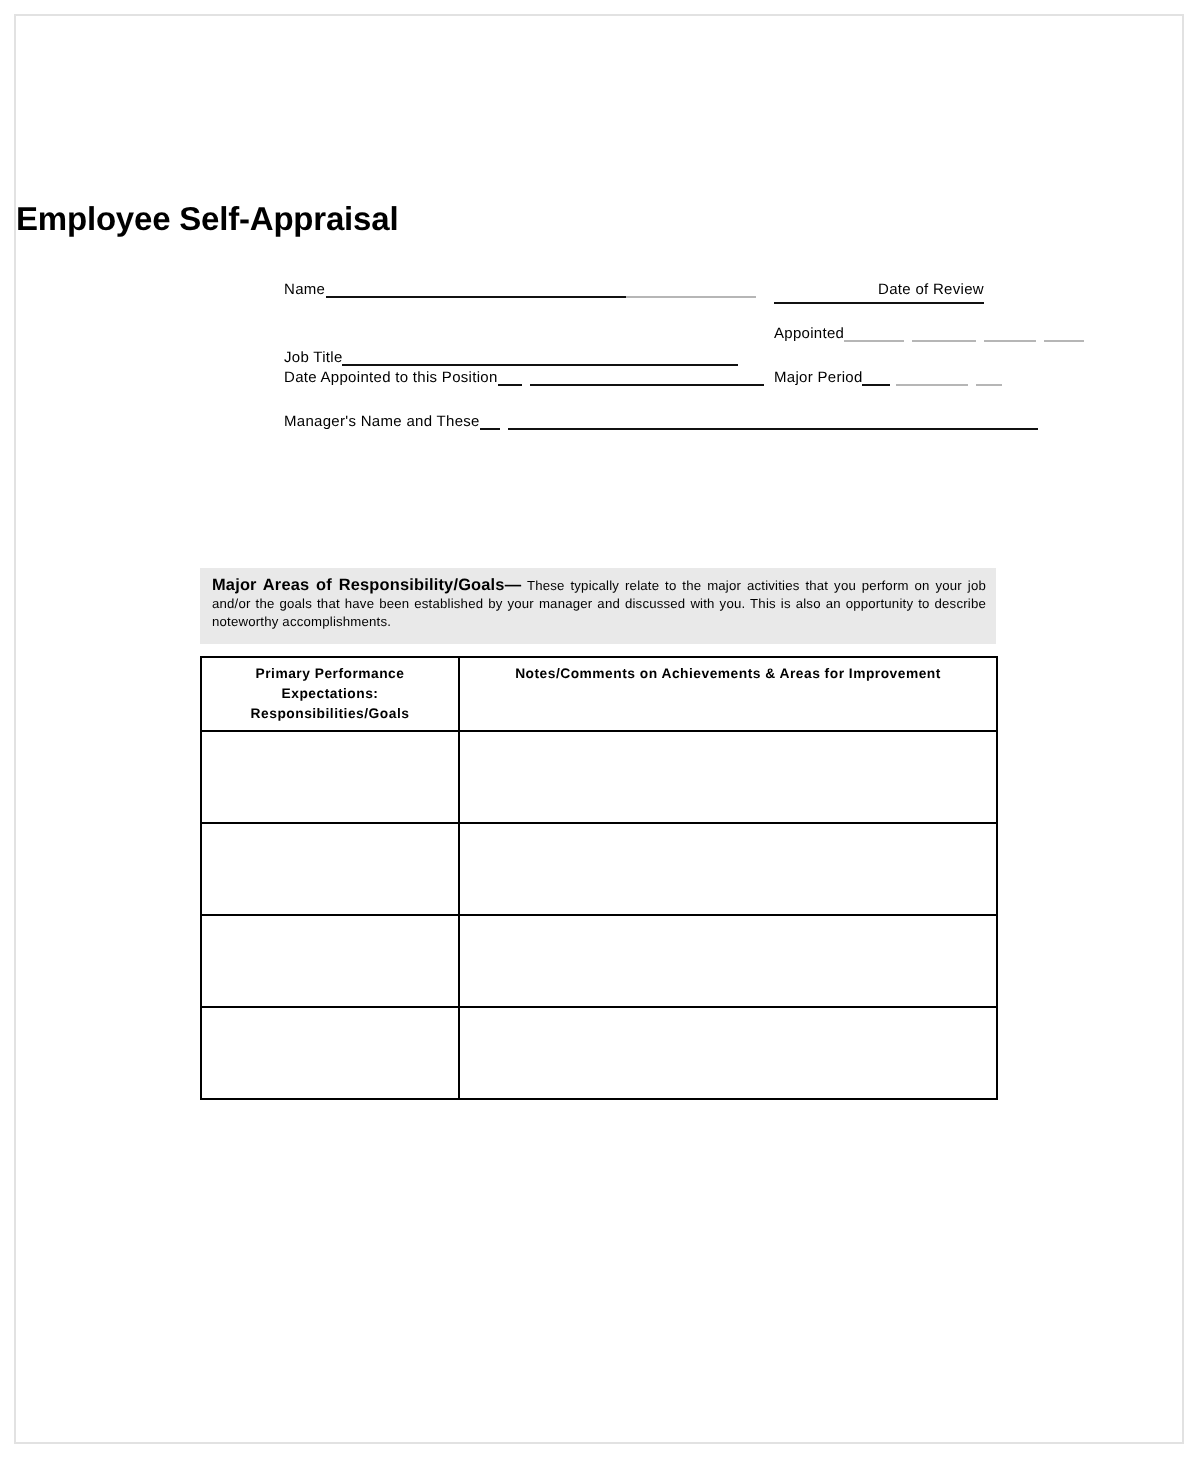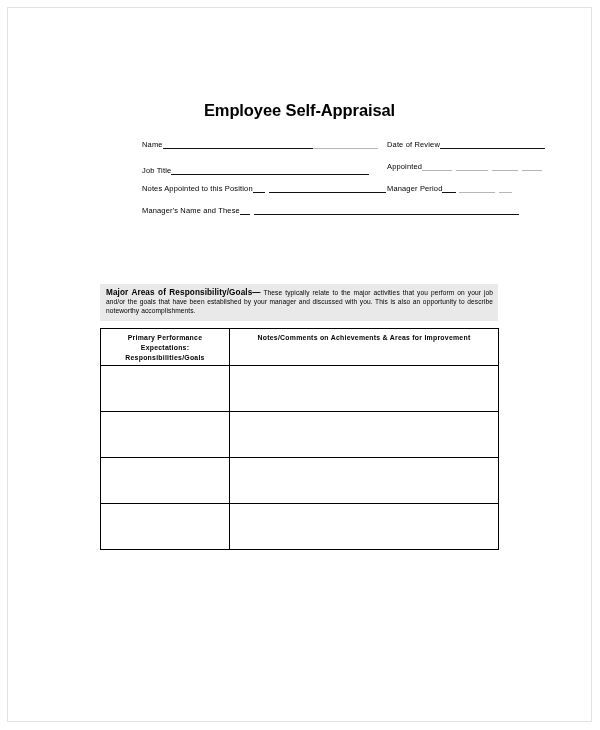--- a/index.html
+++ b/index.html
@@ -35,21 +35,21 @@
     width: 583px;
     height: 713px;
   }
 
   
   .doc-title {
     position: absolute;
     left: 0;
     top: 93px;
     width: 583px;
-    text-align: center;
+    text-align: left;
     font-size: 16.5px;
     font-weight: bold;
     letter-spacing: -0.1px;
   }
 
   
   .form-block {
     position: absolute;
     left: 92px;
     top: 132px;
@@ -166,52 +166,52 @@
     <div class="doc-title">Employee Self-Appraisal</div>
 
     <div class="form-block">
 
       <div class="form-row">
         <div class="fld" style="left:0; top:0;">
           <span class="fld-label">Name</span>
           <span class="rule" style="width:150px;"></span>
           <span class="rule light" style="width:65px;"></span>
         </div>
-        <div class="fld" style="left:245px; top:0;">
+        <div class="fld" style="left:245px; top:0;flex-direction:column;">
           <span class="fld-label">Date of Review</span>
           <span class="rule" style="width:105px;"></span>
         </div>
       </div>
 
       <div class="form-row">
-        <div class="fld" style="left:0; top:4px;align-items:flex-end;">
+        <div class="fld" style="left:0; top:12px;align-items:flex-end;">
           <span class="fld-label">Job Title</span>
           <span class="rule" style="width:198px;"></span>
         </div>
         <div class="fld" style="left:245px; top:0;">
           <span class="fld-label">Appointed</span>
           <span class="rule light" style="width:30px;"></span>
           <span class="rule gap" style="width:4px;"></span>
           <span class="rule light" style="width:32px;"></span>
           <span class="rule gap" style="width:4px;"></span>
           <span class="rule light" style="width:26px;"></span>
           <span class="rule gap" style="width:4px;"></span>
           <span class="rule light" style="width:20px;"></span>
         </div>
       </div>
 
       <div class="form-row">
         <div class="fld" style="left:0; top:0;">
-          <span class="fld-label">Notes Appointed to this Position</span>
+          <span class="fld-label">Date Appointed to this Position</span>
           <span class="rule" style="width:12px;"></span>
           <span class="rule gap" style="width:4px;"></span>
           <span class="rule" style="width:117px;"></span>
         </div>
         <div class="fld" style="left:245px; top:0;">
-          <span class="fld-label">Manager Period</span>
+          <span class="fld-label">Major Period</span>
           <span class="rule" style="width:14px;"></span>
           <span class="rule gap" style="width:3px;"></span>
           <span class="rule light" style="width:36px;"></span>
           <span class="rule gap" style="width:4px;"></span>
           <span class="rule light" style="width:13px;"></span>
         </div>
       </div>
 
       <div class="form-row">
         <div class="fld" style="left:0; top:0;">

